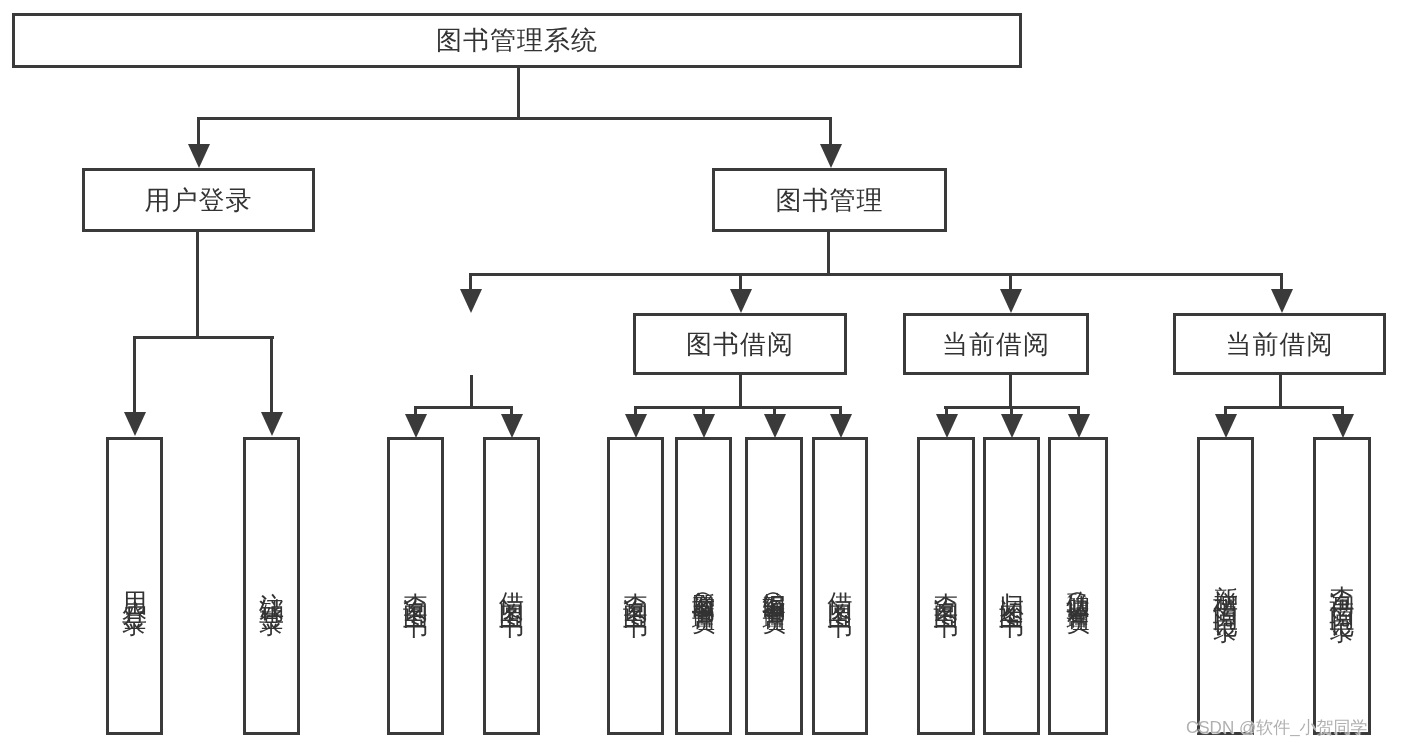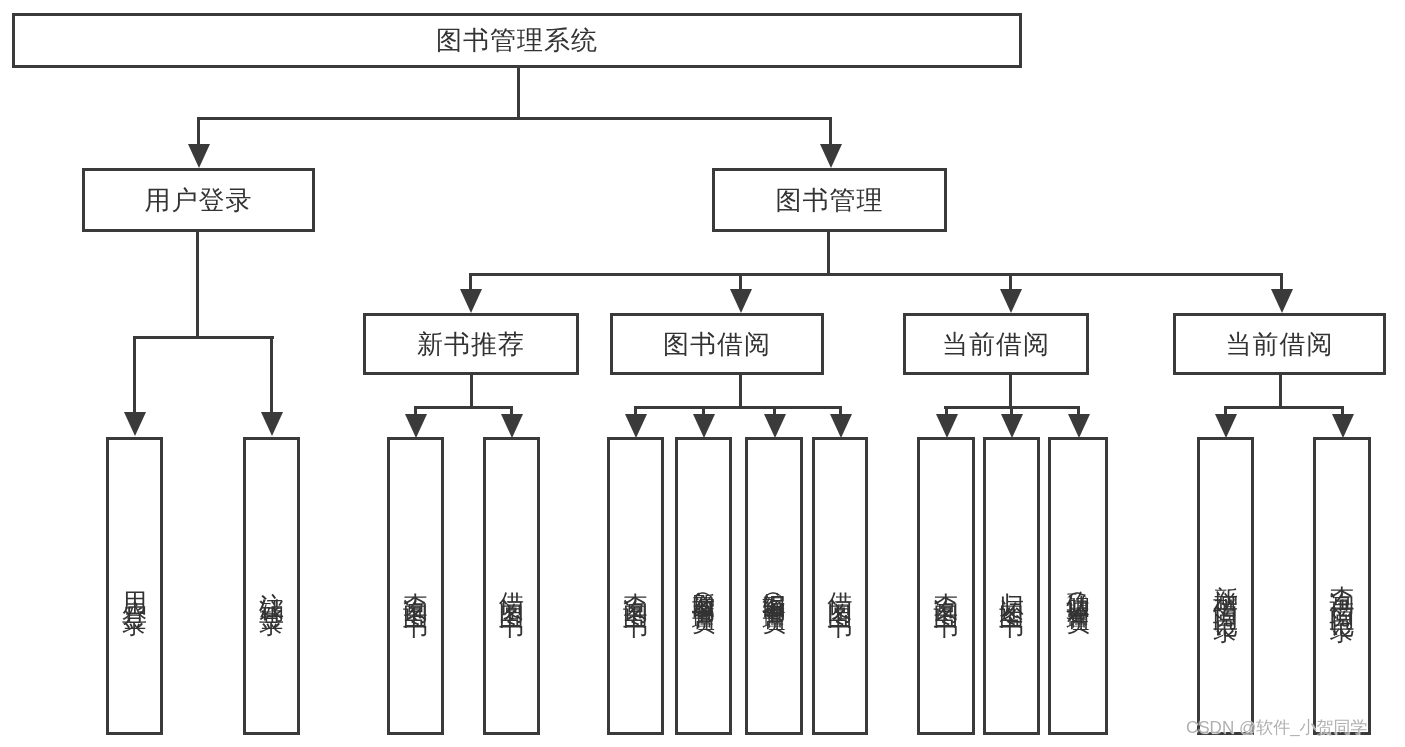--- a/index.html
+++ b/index.html
@@ -111,24 +111,21 @@
   <div class="line" style="left:469px;top:273px;width:814px;height:3px"></div>
   <div class="line" style="left:469px;top:273px;width:3px;height:18px"></div>
   <div class="arrow" style="left:460px;top:289px"></div>
   <div class="line" style="left:739px;top:273px;width:3px;height:18px"></div>
   <div class="arrow" style="left:730px;top:289px"></div>
   <div class="line" style="left:1009px;top:273px;width:3px;height:18px"></div>
   <div class="arrow" style="left:1000px;top:289px"></div>
   <div class="line" style="left:1280px;top:273px;width:3px;height:18px"></div>
   <div class="arrow" style="left:1271px;top:289px"></div>
 
-  <div class="box" style="left:363px;top:313px;width:216px;height:62px">
-    <span class="lbl">新书推荐</span>
-  </div>
-  <div class="box" style="left:610px;top:313px;width:214px;height:62px">
+  <div class="box" style="left:633px;top:313px;width:214px;height:62px">
     <span class="lbl">图书借阅</span>
   </div>
   <div class="box" style="left:903px;top:313px;width:186px;height:62px">
     <span class="lbl">当前借阅</span>
   </div>
   <div class="box" style="left:1173px;top:313px;width:213px;height:62px">
     <span class="lbl">当前借阅</span>
   </div>
 
   <div class="line" style="left:470px;top:375px;width:3px;height:34px"></div>

